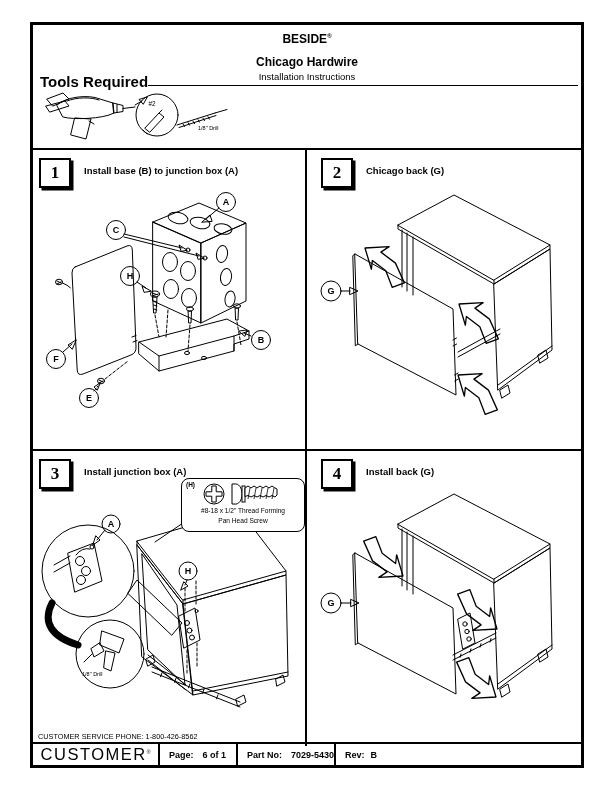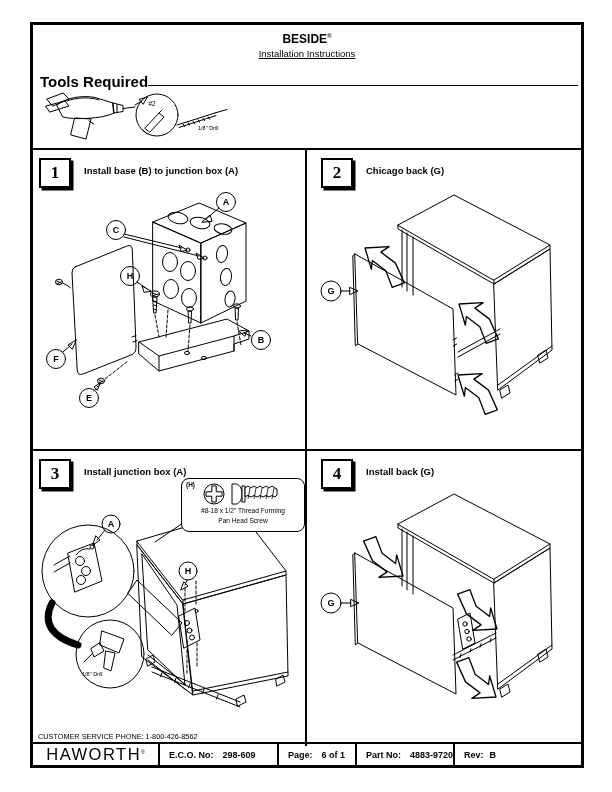--- a/index.html
+++ b/index.html
@@ -7,21 +7,21 @@
        font-family:"Liberation Sans",sans-serif;color:#000;}
   .sheet{position:absolute;left:30px;top:22px;width:554px;height:746px;
          border:3px solid #000;box-sizing:border-box;background:#fff;}
   .inner{position:absolute;left:0;top:0;width:548px;height:740px;}
 
   
   .hdr{position:absolute;top:7px;left:0;width:100%;text-align:center;}
   .brand{font-size:12px;font-weight:bold;}
   .brand sup{font-size:6px;}
   .product{font-size:12px;font-weight:bold;margin-top:9px;}
-  .doctype{font-size:9.5px;text-decoration:underline;margin-top:2px;}
+  .doctype{font-size:9.5px;margin-top:2px;}
 
   
   .tools-title{position:absolute;left:7px;top:48px;font-size:15px;font-weight:bold;background:#fff;z-index:2;}
   .tools-rule{position:absolute;left:96px;right:3px;top:60px;border-top:1.5px solid #000;}
   .tools-art{position:absolute;left:10px;top:64px;}
 
   
   .grid{position:absolute;left:0;top:123px;width:548px;height:596px;
         border-top:2px solid #000;display:grid;
         grid-template-columns:274px 274px;grid-template-rows:301px 295px;}
@@ -69,20 +69,21 @@
   .logo sup{font-size:5px;letter-spacing:0;}
 </style>
 </head>
 <body>
 
 <div class="sheet">
 <div class="inner">
 
   <div class="hdr">
     <div class="brand"><span>BESIDE</span><sup>®</sup></div>
+    <div class="product">Chicago Hardwire</div>
     <div class="doctype">Installation Instructions</div>
   </div>
 
   <div class="tools-title">Tools Required</div>
   <div class="tools-rule"></div>
   <svg class="tools-art" width="270" height="56" viewBox="0 0 270 56">
     <g>
       <polygon class="wfill" points="4,10 20,4 26,10 10,17"></polygon>
       <polygon class="wfill" points="3,17 22,12 26,17 7,23"></polygon>
       <path class="wfill" d="M14,16 C22,8 45,5 57,10 L70,14 L71,24 C60,30 30,31 20,28 Z"></path>
@@ -370,33 +371,29 @@
         </g>
       </svg>
       <div class="phone" style="left:-272px;"></div>
     </div>
   </div>
 
   <div class="phone" style="left:5px;bottom:24px;">CUSTOMER SERVICE PHONE: 1-800-426-8562</div>
 
   <div class="ftable">
     <div class="fcell logo-cell" style="width:127px">
-      <span class="logo"><span>HAWORTH</span><sup>®</sup></span>
-    </div>
-    <div class="fcell" style="width:119px">
-      <span>E.C.O. No:</span>
-      <span class="fval">298-609</span>
+      <span class="logo"><span>CUSTOMER</span><sup>®</sup></span>
     </div>
     <div class="fcell" style="width:78px">
       <span>Page:</span>
       <span class="fval">6 of 1</span>
     </div>
     <div class="fcell" style="width:98px">
       <span>Part No:</span>
-      <span class="fval">4883-9720</span>
+      <span class="fval">7029-5430</span>
     </div>
     <div class="fcell last" style="width:74px">
       <span>Rev:</span>
       <span class="fval" style="margin-left:6px">B</span>
     </div>
   </div>
 
 </div>
 </div>
 

